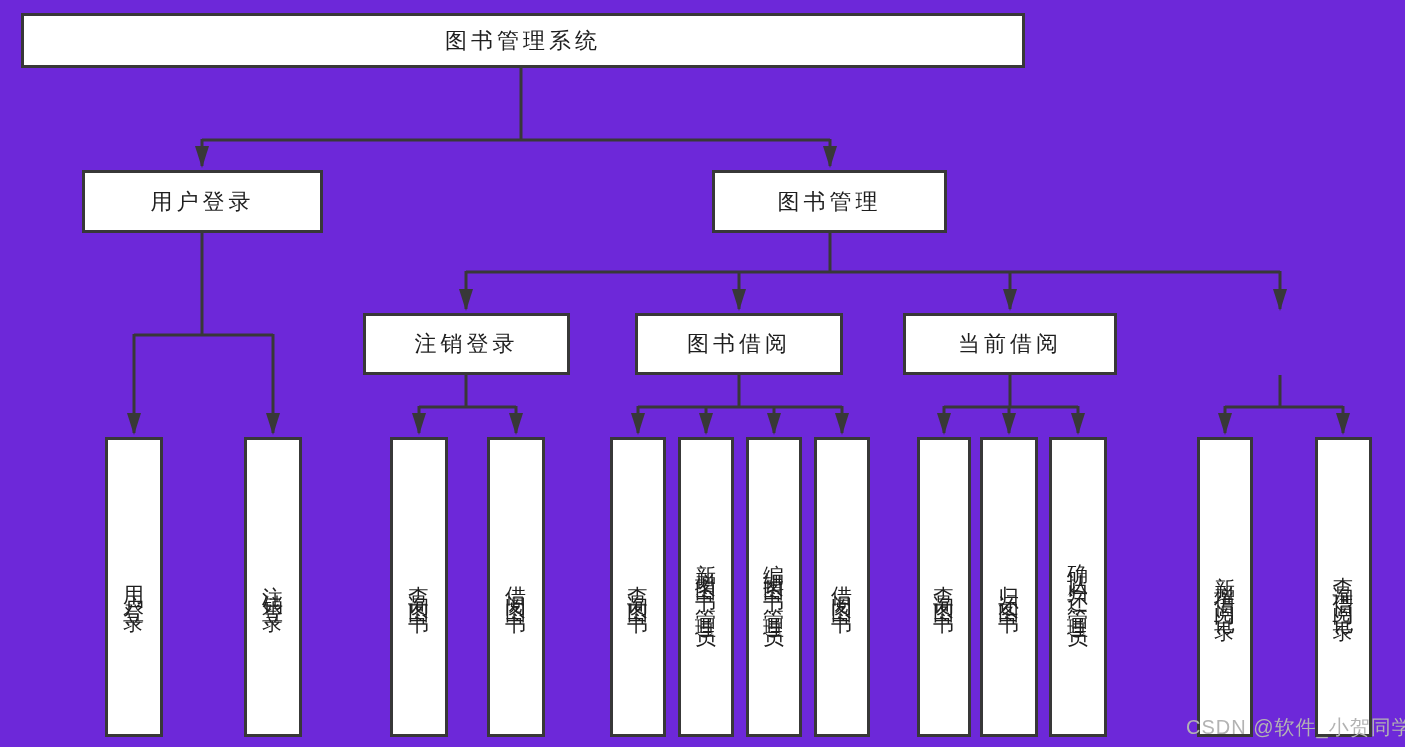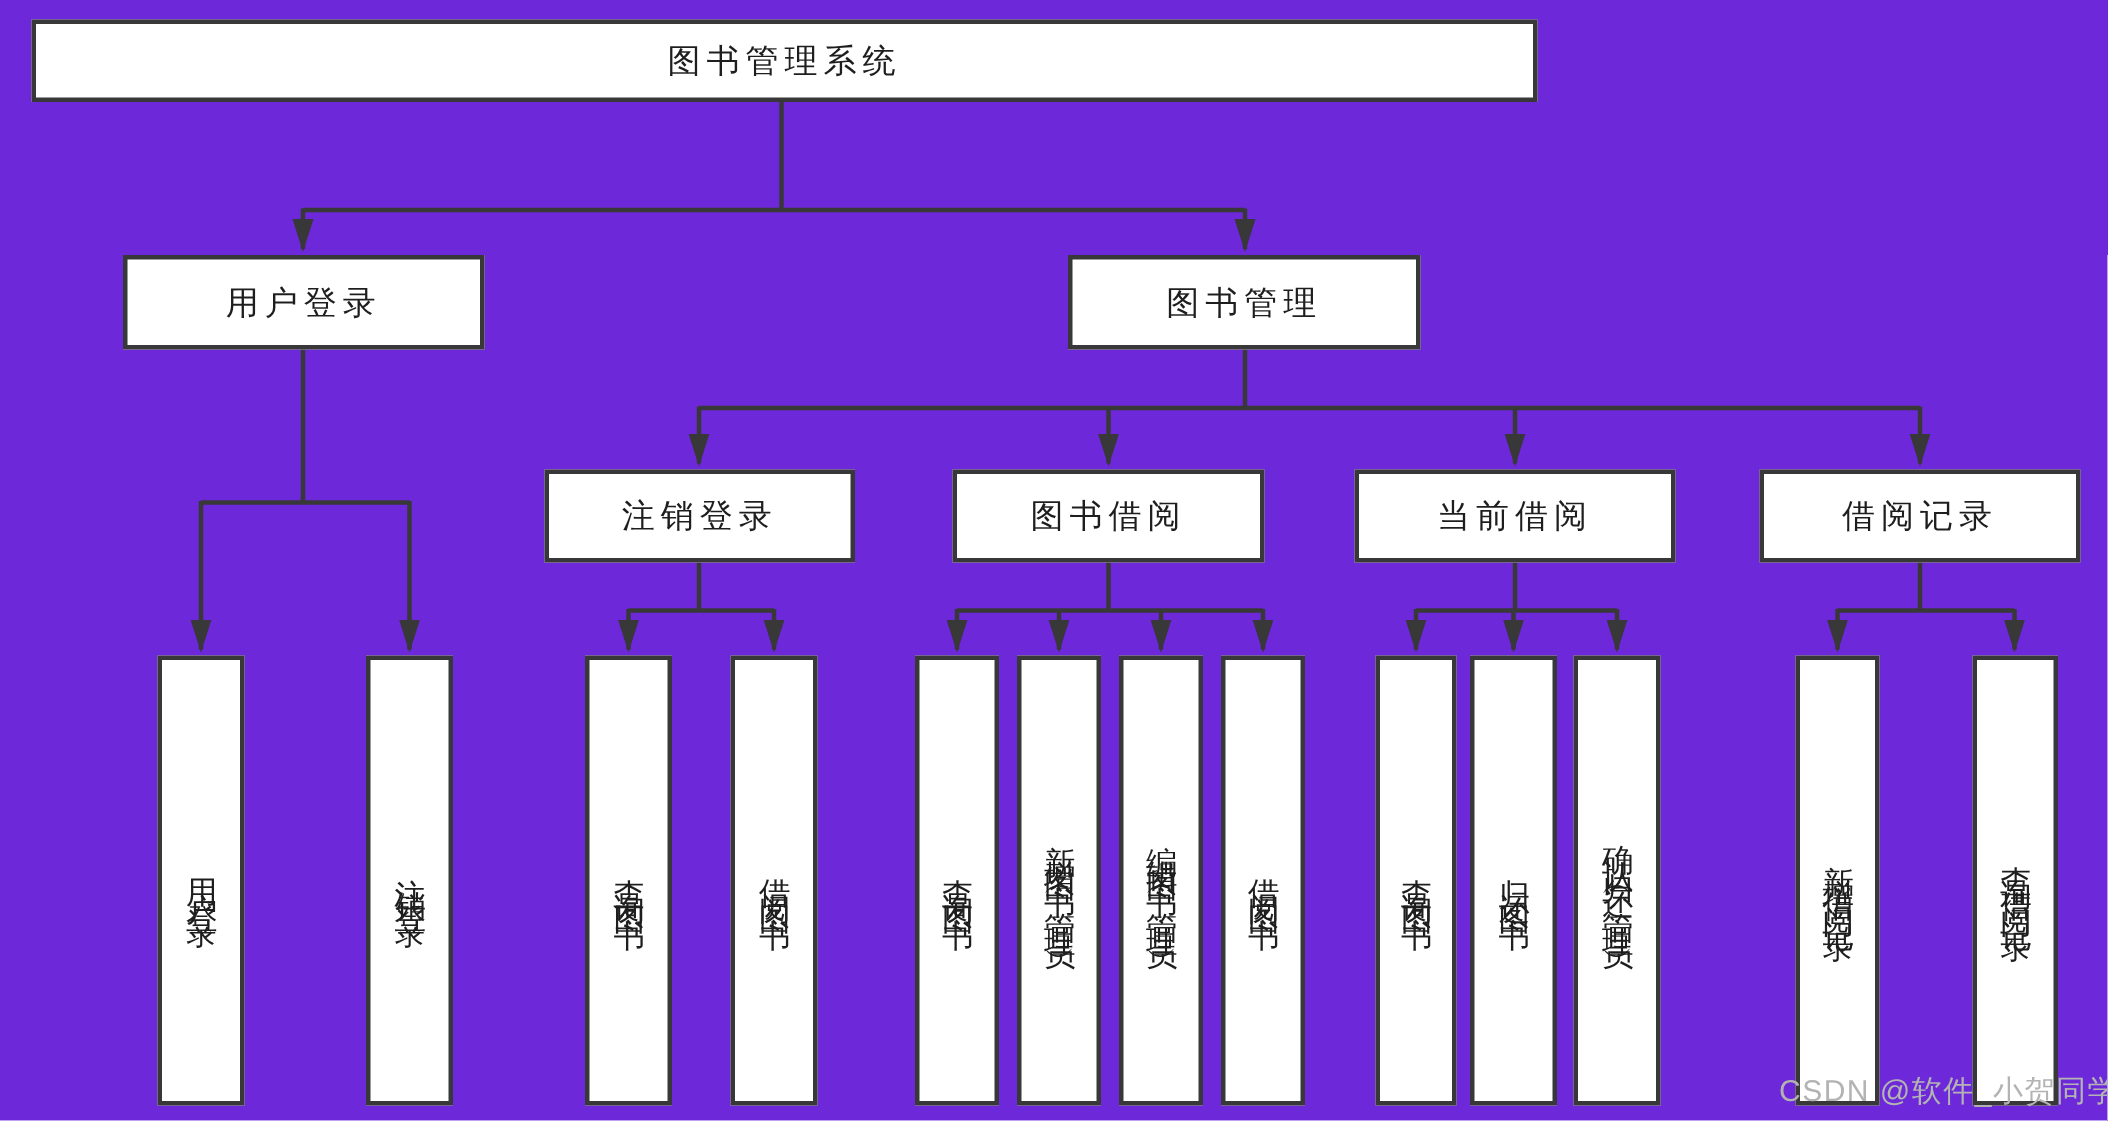--- a/index.html
+++ b/index.html
@@ -96,21 +96,20 @@
   </svg>
 
   <div class="box hbox" style="left:21px;top:13px;width:1004px;height:55px;">图书管理系统</div>
 
   <div class="box hbox" style="left:82px;top:170px;width:241px;height:63px;">用户登录</div>
   <div class="box hbox" style="left:712px;top:170px;width:235px;height:63px;">图书管理</div>
 
   <div class="box hbox" style="left:363px;top:313px;width:207px;height:62px;">注销登录</div>
   <div class="box hbox" style="left:903px;top:313px;width:214px;height:62px;">当前借阅</div>
   <div class="box hbox" style="left:635px;top:313px;width:208px;height:62px;">图书借阅</div>
-  <div class="box hbox" style="left:1173px;top:313px;width:214px;height:62px;">借阅记录</div>
 
   <div class="box vbox" style="left:105px;top:437px;width:58px;height:300px;">用户登录</div>
   <div class="box vbox" style="left:244px;top:437px;width:58px;height:300px;">注销登录</div>
 
   <div class="box vbox" style="left:390px;top:437px;width:58px;height:300px;">查询图书</div>
   <div class="box vbox" style="left:487px;top:437px;width:58px;height:300px;">借阅图书</div>
 
   <div class="box vbox" style="left:610px;top:437px;width:56px;height:300px;">查询图书</div>
   <div class="box vbox" style="left:678px;top:437px;width:56px;height:300px;">新增图书（管理员）</div>
   <div class="box vbox" style="left:746px;top:437px;width:56px;height:300px;">编辑图书（管理员）</div>

